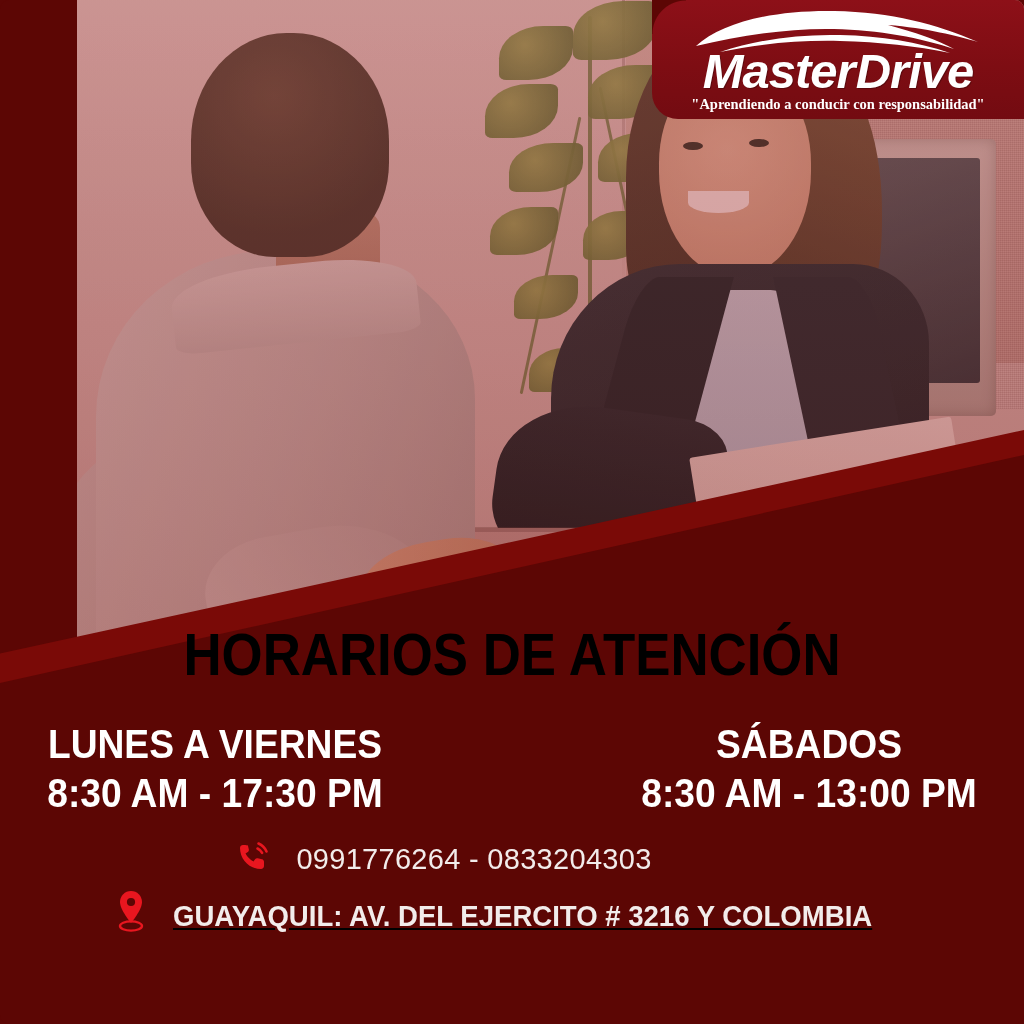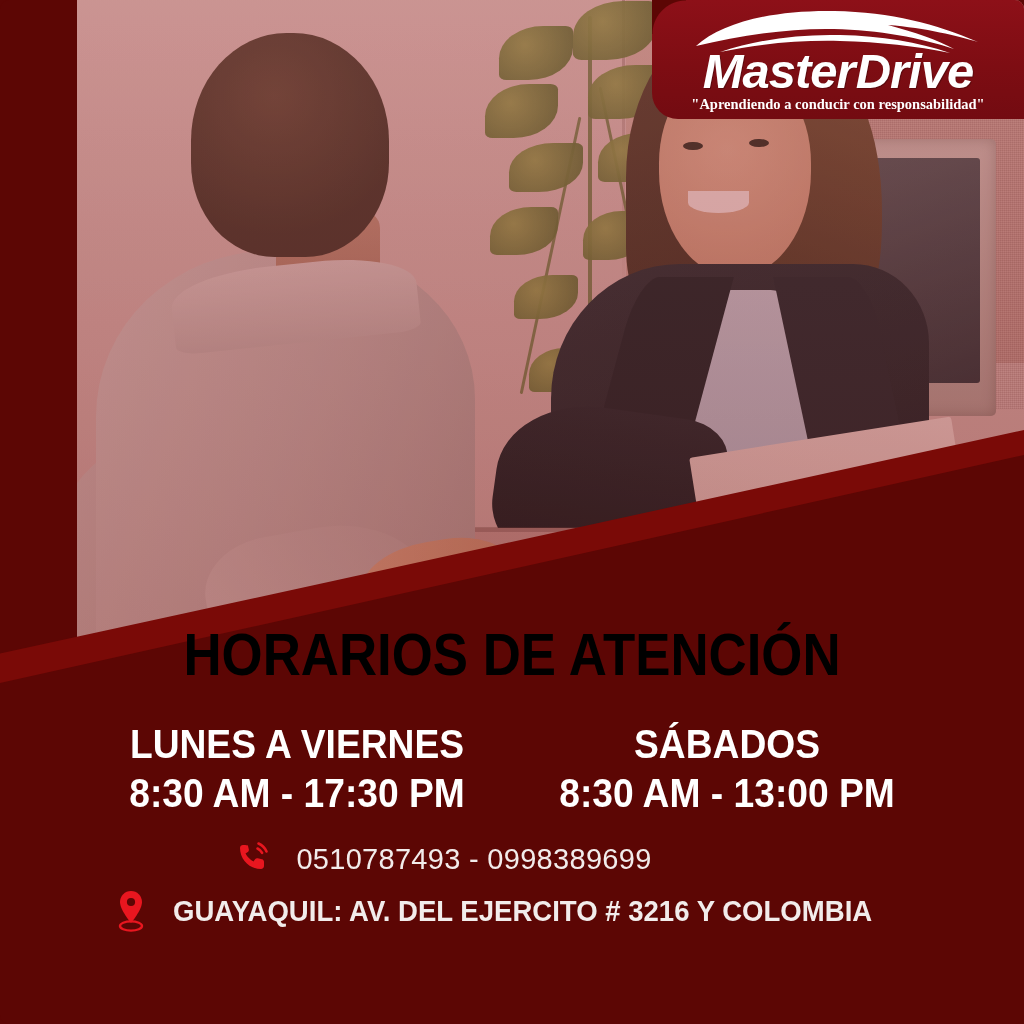--- a/index.html
+++ b/index.html
@@ -152,21 +152,21 @@
   .logo-tag{position:absolute;left:0;right:0;top:96px;text-align:center;
     font-family:"Liberation Serif", serif;font-size:14.5px;font-weight:bold;color:#fff;}
 
   
   .headline{position:absolute;left:0;right:0;top:625px;text-align:center;
     font-size:60px;font-weight:bold;color:#000;letter-spacing:0px;
     transform:scaleX(.88);transform-origin:center;line-height:1;}
 
   
   .sched{position:absolute;left:0;right:0;top:722px;
-    display:flex;justify-content:center;align-items:flex-start;}
+    display:flex;justify-content:space-between;align-items:flex-start;}
   .sched-col{text-align:center;color:#fff;}
   .sched-col.left{width:430px;}
   .sched-col.right{width:430px;}
   .sched-day{font-size:40px;font-weight:bold;line-height:1.12;
     transform:scaleX(.93);transform-origin:center;}
   .sched-time{font-size:40px;font-weight:bold;line-height:1.12;margin-top:4px;
     transform:scaleX(.93);transform-origin:center;}
 
   
   .contact{position:absolute;left:0;right:0;top:833px;}
@@ -284,27 +284,27 @@
 
     <div class="c-row phone">
       <div class="c-offset-phone" style="display:flex;align-items:center;">
         <span class="c-icon">
           <svg width="40" height="40" viewBox="0 0 40 40">
             <path d="M11 6c-1.6 0-3 1.3-3 3 0 11.6 9.4 21 21 21 1.7 0 3-1.4 3-3v-4.2c0-1.2-.8-2.2-2-2.5l-4.2-1c-1-.3-2.1.1-2.7 1l-1.6 2.3c-3.4-1.8-6.2-4.6-8-8l2.3-1.6c.9-.6 1.3-1.7 1-2.7l-1-4.2C15.5 6.8 14.5 6 13.3 6H11z" fill="#e8161f"></path>
             <path d="M25.5 9.5a10 10 0 0 1 4.6 4.4" stroke="#e8161f" stroke-width="2.6" fill="none" stroke-linecap="round"></path>
             <path d="M26.5 4.5a15.5 15.5 0 0 1 8 8" stroke="#e8161f" stroke-width="2.6" fill="none" stroke-linecap="round"></path>
           </svg>
         </span>
-        <span class="c-text">0510787493 - 0998389699</span>
+        <span class="c-text">0991776264 - 0833204303</span>
       </div>
     </div>
 
 
     <div class="c-row addr">
-      <div class="c-offset-addr" style="display:flex;align-items:center;">
+      <div class="c-offset-addr" style="display:flex;align-items:flex-end;text-decoration:underline;">
         <span class="c-icon">
           <svg width="40" height="44" viewBox="0 0 40 44">
             <ellipse cx="20" cy="37" rx="11" ry="4.6" fill="none" stroke="#e8161f" stroke-width="2.4"></ellipse>
             <path d="M20 2c-6.1 0-11 4.9-11 11 0 8 11 21 11 21s11-13 11-21c0-6.1-4.9-11-11-11z" fill="#e8161f"></path>
             <circle cx="20" cy="13" r="4.1" fill="#5c0604"></circle>
           </svg>
         </span>
         <span class="c-text">GUAYAQUIL: AV. DEL EJERCITO # 3216 Y COLOMBIA</span>
       </div>
     </div>

